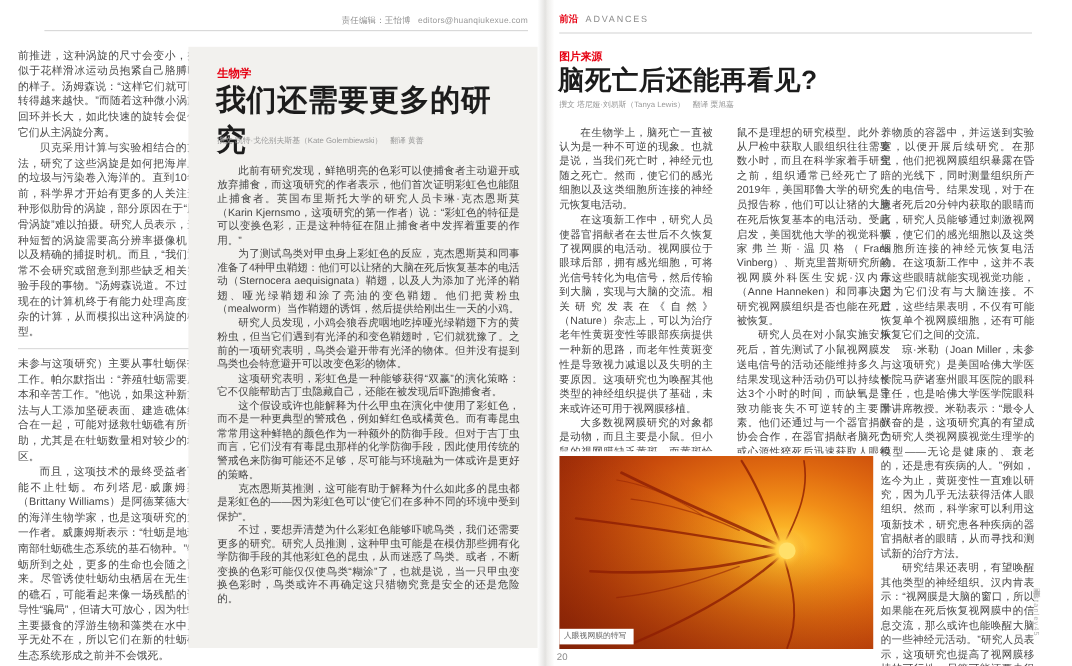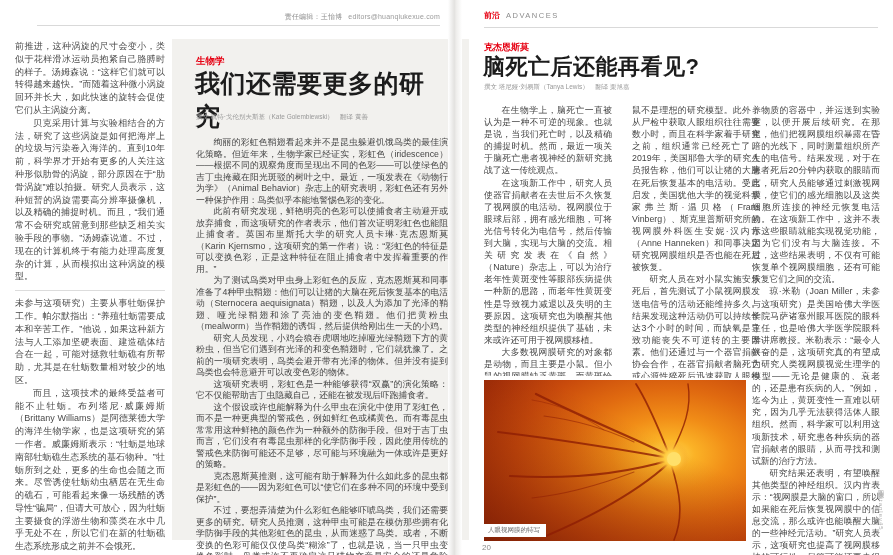--- a/index.html
+++ b/index.html
@@ -18,36 +18,36 @@
   .masthead-left { position:absolute; top:12px; left:37px; width:403px; text-align:right;
                    font-size:7px; color:#9a9a9a; letter-spacing:.2px; }
   .masthead-left .ed { color:#8c8c8c; margin-right:6px; }
   .line-left { top:25px; left:37px; width:403px; }
 
   .leftover-col { position:absolute; top:40px; left:15px; width:150px;
                   font-size:9px; line-height:12.8px; color:#4a4a4a; }
   .leftover-col p { margin-bottom:0; }
   .strip-divider { margin:7px 0 6px 0; height:1px; background:#dcdcdc; }
 
-  .feature-box { position:absolute; left:172px; top:39px; width:297px; height:501px;
+  .feature-box { position:absolute; left:157px; top:39px; width:297px; height:501px;
                  background:#f2f1ee; }
   .feature-box .category { position:absolute; top:16px; left:24px; font-size:9.5px; font-weight:bold; }
   .feature-box h1 { position:absolute; top:28px; left:23px; width:240px; font-size:25px;
                     letter-spacing:.5px; color:#1c1c1c; font-weight:bold; }
   .feature-box .byline { position:absolute; top:74px; left:24px; width:240px;
                          font-size:6.5px; color:#999; }
   .feature-box .body { position:absolute; top:98px; left:24px; width:252px;
                        font-size:8.8px; line-height:11.5px; color:#454545; }
 
   
   .fold { position:absolute; left:448px; top:0; width:14px; height:555px;
           background:linear-gradient(to right,#ffffff,#e3e2e0 45%,#efeeec 60%,#ffffff); }
 
   
-  .page-right { position:absolute; left:462px; top:0; width:431px; height:555px; }
+  .page-right { position:absolute; left:444px; top:0; width:431px; height:555px; }
   .masthead-right { position:absolute; top:10px; left:22px; font-size:8px; }
   .masthead-right .cn { font-weight:bold; margin-right:6px; }
   .masthead-right .en { color:#8c8c8c; letter-spacing:1.5px; font-size:7.5px; }
   .line-right { top:27px; left:22px; width:394px; }
 
   .r-category { position:absolute; top:41px; left:22px; font-size:9px; font-weight:bold; }
   .r-title { position:absolute; top:52px; left:21px; font-size:22px; font-weight:bold;
              color:#1c1c1c; letter-spacing:.5px; }
   .r-byline { position:absolute; top:83px; left:22px; font-size:6.5px; color:#999; }
 
@@ -85,21 +85,20 @@
       <div class="strip-divider"></div>
       <p class="cont">未参与这项研究）主要从事牡蛎保护工作。帕尔默指出：“养殖牡蛎需要成本和辛苦工作。”他说，如果这种新方法与人工添加坚硬表面、建造礁体结合在一起，可能对拯救牡蛎礁有所帮助，尤其是在牡蛎数量相对较少的地区。</p>
       <p>而且，这项技术的最终受益者可能不止牡蛎。布列塔尼·威廉姆斯（Brittany Williams）是阿德莱德大学的海洋生物学家，也是这项研究的第一作者。威廉姆斯表示：“牡蛎是地球南部牡蛎礁生态系统的基石物种。”牡蛎所到之处，更多的生命也会随之而来。尽管诱使牡蛎幼虫栖居在无生命的礁石，可能看起来像一场残酷的诱导性“骗局”，但请大可放心，因为牡蛎主要摄食的浮游生物和藻类在水中几乎无处不在，所以它们在新的牡蛎礁生态系统形成之前并不会饿死。</p>
     </div>
 
     <article class="feature-box">
       <div class="category red">生物学</div>
       <h1>我们还需要更多的研究</h1>
       <div class="byline">撰文 凯特·戈伦别夫斯基（Kate Golembiewski）　翻译 黄善</div>
       <div class="body">
-        <p>绚丽的彩虹色鞘翅看起来并不是昆虫躲避饥饿鸟类的最佳演化策略。但近年来，生物学家已经证实，彩虹色（iridescence）——根据不同的观察角度而呈现出不同的色彩——可以使绿色的吉丁虫掩藏在阳光斑驳的树叶之中。最近，一项发表在《动物行为学》（Animal Behavior）杂志上的研究表明，彩虹色还有另外一种保护作用：鸟类似乎本能地警惕色彩的变化。</p>
         <p>此前有研究发现，鲜艳明亮的色彩可以使捕食者主动避开或放弃捕食，而这项研究的作者表示，他们首次证明彩虹色也能阻止捕食者。英国布里斯托大学的研究人员卡琳·克杰恩斯莫（Karin Kjernsmo，这项研究的第一作者）说：“彩虹色的特征是可以变换色彩，正是这种特征在阻止捕食者中发挥着重要的作用。”</p>
         <p>为了测试鸟类对甲虫身上彩虹色的反应，克杰恩斯莫和同事准备了4种甲虫鞘翅：他们可以让猪的大脑在死后恢复基本的电活动（Sternocera aequisignata）鞘翅，以及人为添加了光泽的鞘翅、哑光绿鞘翅和涂了亮油的变色鞘翅。他们把黄粉虫（mealworm）当作鞘翅的诱饵，然后提供给刚出生一天的小鸡。</p>
         <p>研究人员发现，小鸡会狼吞虎咽地吃掉哑光绿鞘翅下方的黄粉虫，但当它们遇到有光泽的和变色鞘翅时，它们就犹豫了。之前的一项研究表明，鸟类会避开带有光泽的物体。但并没有提到鸟类也会特意避开可以改变色彩的物体。</p>
         <p>这项研究表明，彩虹色是一种能够获得“双赢”的演化策略：它不仅能帮助吉丁虫隐藏自己，还能在被发现后吓跑捕食者。</p>
         <p>这个假设或许也能解释为什么甲虫在演化中使用了彩虹色，而不是一种更典型的警戒色，例如鲜红色或橘黄色。而有毒昆虫常常用这种鲜艳的颜色作为一种额外的防御手段。但对于吉丁虫而言，它们没有有毒昆虫那样的化学防御手段，因此使用传统的警戒色来防御可能还不足够，尽可能与环境融为一体或许是更好的策略。</p>
         <p>克杰恩斯莫推测，这可能有助于解释为什么如此多的昆虫都是彩虹色的——因为彩虹色可以“使它们在多种不同的环境中受到保护”。</p>
         <p>不过，要想弄清楚为什么彩虹色能够吓唬鸟类，我们还需要更多的研究。研究人员推测，这种甲虫可能是在模仿那些拥有化学防御手段的其他彩虹色的昆虫，从而迷惑了鸟类。或者，不断变换的色彩可能仅仅使鸟类“糊涂”了，也就是说，当一只甲虫变换色彩时，鸟类或许不再确定这只猎物究竟是安全的还是危险的。</p>
       </div>
     </article>
 
@@ -107,26 +106,26 @@
   </section>
 
   <div class="fold"></div>
 
   <section class="page-right">
     <div class="masthead-right">
       <span class="cn red">前沿</span><span class="en">ADVANCES</span>
     </div>
     <div class="hairline line-right"></div>
 
-    <div class="r-category red">克杰恩斯莫</div>
+    <div class="r-category red">图片来源</div>
     <h2 class="r-title">脑死亡后还能再看见?</h2>
     <div class="r-byline">撰文 塔尼娅·刘易斯（Tanya Lewis）　翻译 栗旭嘉</div>
 
     <div class="col col1">
-      <p>在生物学上，脑死亡一直被认为是一种不可逆的现象。也就是说，当我们死亡时，以及精确的捕捉时机。然而，最近一项关于脑死亡患者视神经的新研究挑战了这一传统观点。</p>
+      <p>在生物学上，脑死亡一直被认为是一种不可逆的现象。也就是说，当我们死亡时，神经元也随之死亡。然而，使它们的感光细胞以及这类细胞所连接的神经元恢复电活动。</p>
       <p>在这项新工作中，研究人员使器官捐献者在去世后不久恢复了视网膜的电活动。视网膜位于眼球后部，拥有感光细胞，可将光信号转化为电信号，然后传输到大脑，实现与大脑的交流。相关研究发表在《自然》（Nature）杂志上，可以为治疗老年性黄斑变性等眼部疾病提供一种新的思路，而老年性黄斑变性是导致视力减退以及失明的主要原因。这项研究也为唤醒其他类型的神经组织提供了基础，未来或许还可用于视网膜移植。</p>
       <p>大多数视网膜研究的对象都是动物，而且主要是小鼠。但小鼠的视网膜缺乏黄斑，而黄斑恰恰是人眼中负责识别微小细节的关键区域，所以小</p>
     </div>
     <div class="col col2">
       <p class="cont">鼠不是理想的研究模型。此外，从尸检中获取人眼组织往往需要数小时，而且在科学家着手研究之前，组织通常已经死亡了。2019年，美国耶鲁大学的研究人员报告称，他们可以让猪的大脑在死后恢复基本的电活动。受此启发，美国犹他大学的视觉科学家弗兰斯·温贝格（Frans Vinberg）、斯克里普斯研究所的视网膜外科医生安妮·汉内肯（Anne Hanneken）和同事决定研究视网膜组织是否也能在死后被恢复。</p>
       <p>研究人员在对小鼠实施安乐死后，首先测试了小鼠视网膜发送电信号的活动还能维持多久。结果发现这种活动仍可以持续长达3个小时的时间，而缺氧是导致功能丧失不可逆转的主要因素。他们还通过与一个器官捐献协会合作，在器官捐献者脑死亡或心源性猝死后迅速获取人眼组织，然后将人眼组织放在能提供氧气和营</p>
     </div>
     <div class="col col3">
       <p class="cont">养物质的容器中，并运送到实验室，以便开展后续研究。在那里，他们把视网膜组织暴露在昏暗的光线下，同时测量组织所产生的电信号。结果发现，对于在患者死后20分钟内获取的眼睛而言，研究人员能够通过刺激视网膜，使它们的感光细胞以及这类细胞所连接的神经元恢复电活动。在这项新工作中，这并不表示这些眼睛就能实现视觉功能，因为它们没有与大脑连接。不过，这些结果表明，不仅有可能恢复单个视网膜细胞，还有可能恢复它们之间的交流。</p>
       <p>琼·米勒（Joan Miller，未参与这项研究）是美国哈佛大学医学院马萨诸塞州眼耳医院的眼科主任，也是哈佛大学医学院眼科学讲席教授。米勒表示：“最令人兴奋的是，这项研究真的有望成为研究人类视网膜视觉生理学的模型——无论是健康的、衰老的，还是患有疾病的人。”例如，迄今为止，黄斑变性一直难以研究，因为几乎无法获得活体人眼组织。然而，科学家可以利用这项新技术，研究患各种疾病的器官捐献者的眼睛，从而寻找和测试新的治疗方法。</p>

